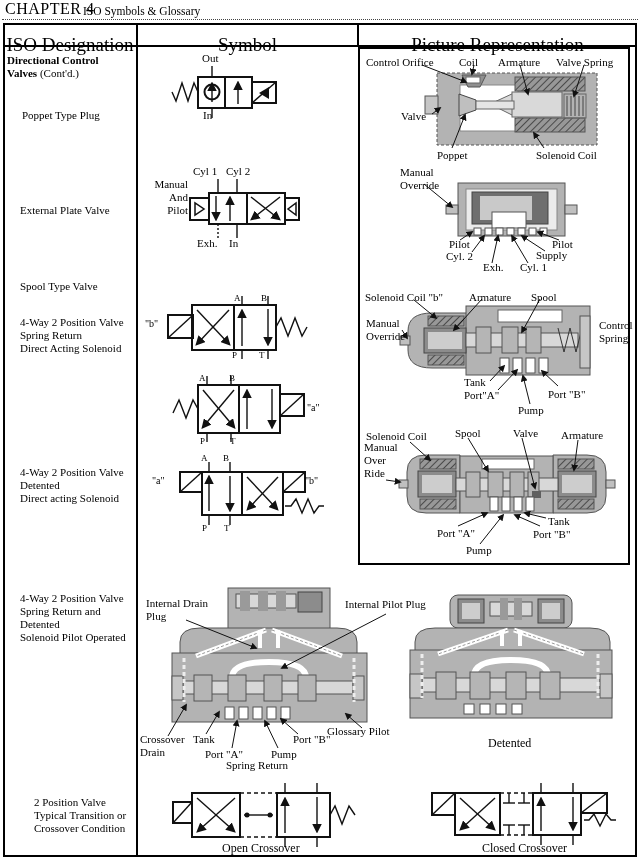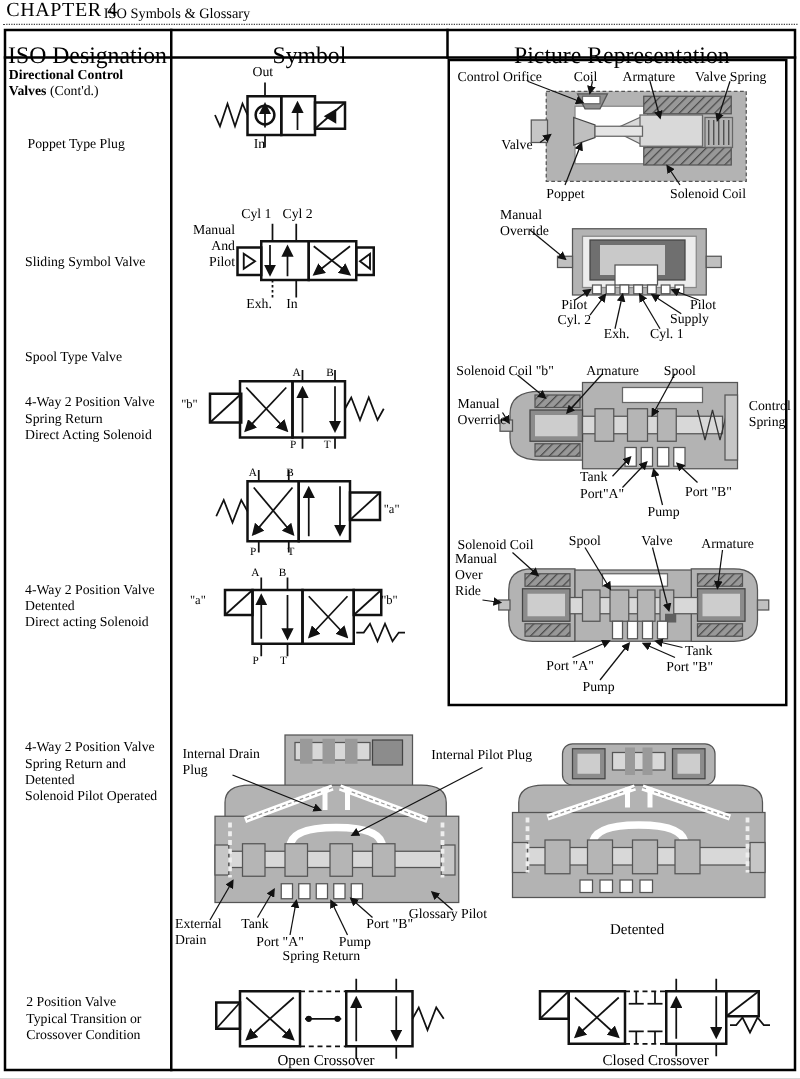--- a/index.html
+++ b/index.html
@@ -49,33 +49,33 @@
   <div class="line" style="left:357px;top:23px;width:2px;height:24px"></div>
   <div class="box" style="left:358px;top:47px;width:272px;height:518px"></div>
 
   <div class="hcell" style="left:3px;width:134px">ISO Designation</div>
   <div class="hcell" style="left:137px;width:221px">Symbol</div>
   <div class="hcell" style="left:358px;width:279px">Picture Representation</div>
 
   <div class="lbl bold" style="left:7px;top:54px">Directional Control</div>
   <div class="lbl" style="left:7px;top:67px"><span class="bold">Valves</span><span> (Cont'd.)</span></div>
   <div class="lbl" style="left:22px;top:109px">Poppet Type Plug</div>
-  <div class="lbl" style="left:20px;top:204px">Sliding Symbol Valve</div>
+  <div class="lbl" style="left:20px;top:204px">External Plate Valve</div>
   <div class="lbl" style="left:20px;top:280px">Spool Type Valve</div>
   <div class="lbl" style="left:20px;top:316px">4-Way 2 Position Valve
 Spring Return
 Direct Acting Solenoid</div>
   <div class="lbl" style="left:20px;top:466px">4-Way 2 Position Valve
 Detented
 Direct acting Solenoid</div>
   <div class="lbl" style="left:20px;top:592px">4-Way 2 Position Valve
 Spring Return and
 Detented
 Solenoid Pilot Operated</div>
-  <div class="lbl" style="left:21px;top:796px">2 Position Valve
+  <div class="lbl" style="left:34px;top:796px">2 Position Valve
 Typical Transition or
 Crossover Condition</div>
 
   <svg class="draw" style="left:165px;top:62px" width="130" height="55">
     <path class="ln" d="M33,30 l-4,-9 l-6,18 l-6,-18 l-6,18 l-4,-9"></path>
     <rect class="bx" x="33" y="15" width="27" height="31"></rect>
     <rect class="bx" x="60" y="15" width="27" height="31"></rect>
     <line class="ln" x1="47" y1="15" x2="47" y2="4"></line>
     <line class="ln" x1="47" y1="46" x2="47" y2="56"></line>
     <circle class="bx" cx="47" cy="30" r="7.5"></circle>
@@ -410,21 +410,21 @@
     <line class="co" x1="28" y1="150" x2="46" y2="119" marker-end="url(#arr)"></line>
     <line class="co" x1="66" y1="148" x2="79" y2="126" marker-end="url(#arr)"></line>
     <line class="co" x1="92" y1="162" x2="97" y2="135" marker-end="url(#arr)"></line>
     <line class="co" x1="138" y1="162" x2="125" y2="135" marker-end="url(#arr)"></line>
     <line class="co" x1="158" y1="148" x2="141" y2="133" marker-end="url(#arr)"></line>
   </svg>
   <div class="lbl" style="left:146px;top:597px">Internal Drain
 Plug</div>
   <div class="lbl" style="left:345px;top:598px">Internal Pilot Plug</div>
   <div class="lbl" style="left:327px;top:725px">Glossary Pilot</div>
-  <div class="lbl" style="left:140px;top:733px">External
+  <div class="lbl" style="left:140px;top:733px">Crossover
 Drain</div>
   <div class="lbl" style="left:193px;top:733px">Tank</div>
   <div class="lbl" style="left:205px;top:748px">Port "A"</div>
   <div class="lbl" style="left:271px;top:748px">Pump</div>
   <div class="lbl" style="left:293px;top:733px">Port "B"</div>
   <div class="lbl" style="left:226px;top:759px">Spring Return</div>
 
   <svg class="draw" style="left:402px;top:586px" width="232" height="168">
     <rect x="48" y="9" width="122" height="33" rx="8" fill="#b3b3b3" stroke="#555"></rect>
     <rect x="56" y="13" width="26" height="24" fill="#8c8c8c" stroke="#444"></rect>

